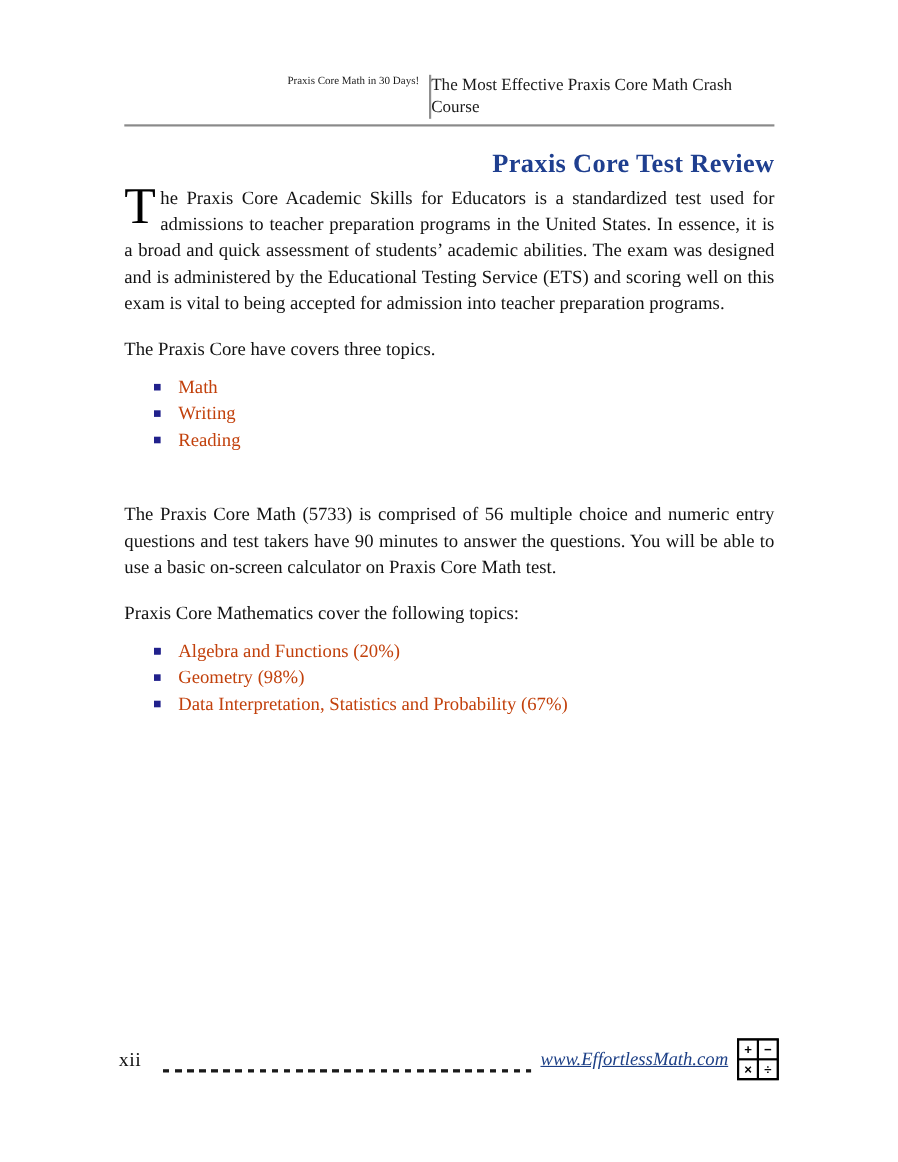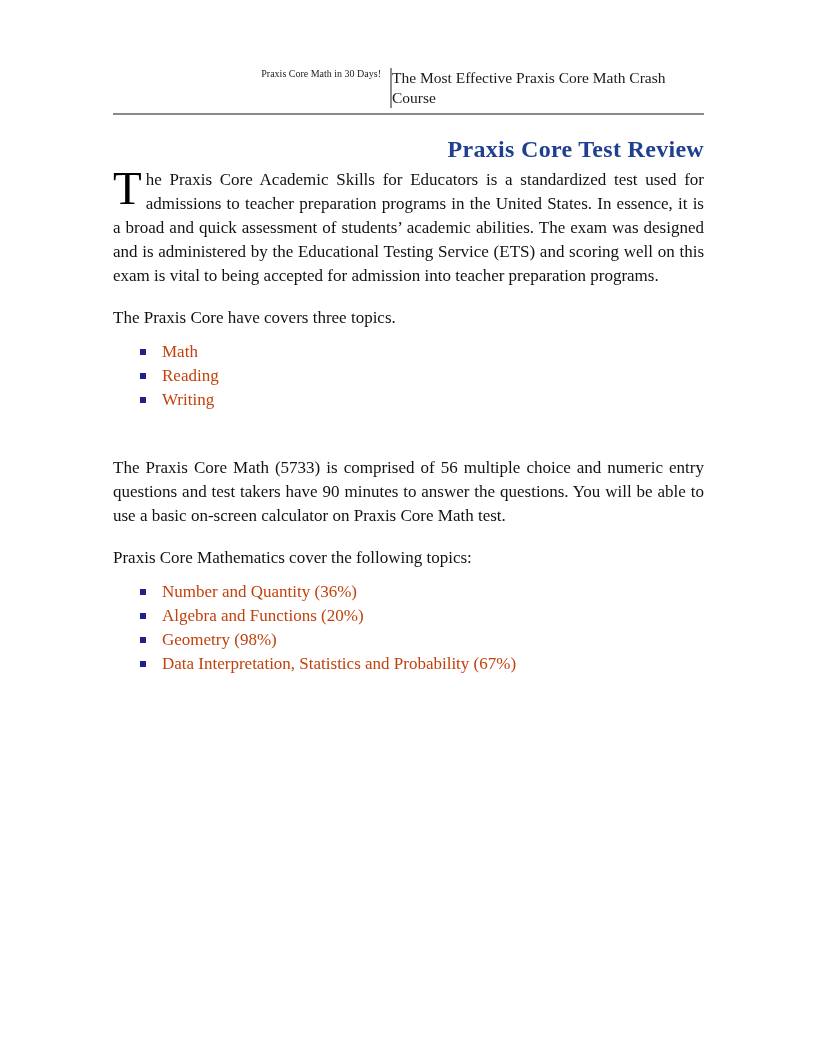--- a/index.html
+++ b/index.html
@@ -211,37 +211,48 @@
     <p class="body intro"><span class="dropcap">T</span><span>he Praxis Core Academic Skills for Educators is a standardized test used for admissions to teacher preparation programs in the United States. In essence, it is a broad and quick assessment of students’ academic abilities. The exam was designed and is administered by the Educational Testing Service (ETS) and scoring well on this exam is vital to being accepted for admission into teacher preparation programs.</span></p>
 
     <div class="spacer-md"></div>
 
     <p class="body">The Praxis Core have covers three topics.</p>
 
     <div class="spacer-sm"></div>
 
     <ul class="sq">
       <li><span class="bullet"></span><span>Math</span></li>
+      <li><span class="bullet"></span><span>Writing</span></li>
       <li><span class="bullet"></span><span>Reading</span></li>
-      <li><span class="bullet"></span><span>Writing</span></li>
     </ul>
 
     <div class="spacer-lg"></div>
 
     <p class="body">The Praxis Core Math (5733) is comprised of 56 multiple choice and numeric entry questions and test takers have 90 minutes to answer the questions. You will be able to use a basic on-screen calculator on Praxis Core Math test.</p>
 
     <div class="spacer-md"></div>
 
     <p class="body">Praxis Core Mathematics cover the following topics:</p>
 
     <div class="spacer-sm"></div>
 
     <ul class="sq">
-      <li><span class="bullet"></span><span>Number and Quantity (36%)</span></li>
+      <li><span class="bullet"></span></li>
       <li><span class="bullet"></span><span>Algebra and Functions (20%)</span></li>
       <li><span class="bullet"></span><span>Geometry (98%)</span></li>
       <li><span class="bullet"></span><span>Data Interpretation, Statistics and Probability (67%)</span></li>
     </ul>
 
   </div>
 
+  <div class="footer">
+    <div class="page-number">xii</div>
+    <div class="dashline"></div>
+    <a class="site-url" href="#">www.EffortlessMath.com</a>
+    <div class="logo">
+      <div class="cell">+</div>
+      <div class="cell">−</div>
+      <div class="cell">×</div>
+      <div class="cell">÷</div>
+    </div>
+  </div>
 
 </div>
 
 </body></html>

